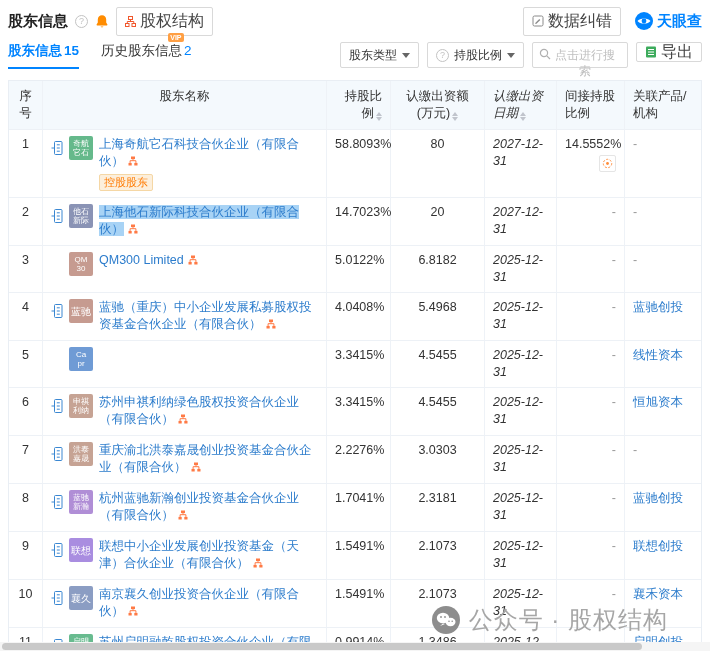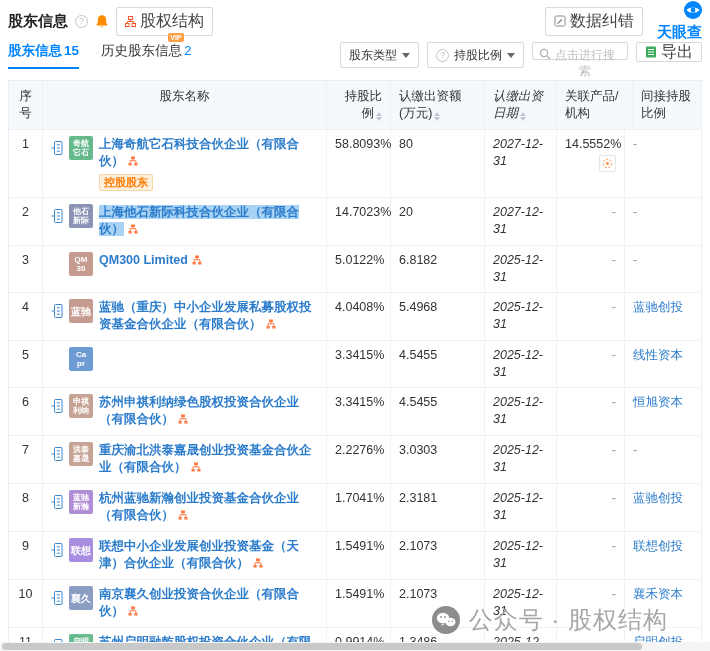--- a/index.html
+++ b/index.html
@@ -10,62 +10,62 @@
   
   .title-row { display:flex; align-items:center; justify-content:space-between; height:26px; }
   .title-left { display:flex; align-items:center; gap:7px; }
   .page-title { font-size:15px; font-weight:bold; color:#222; }
   .q-icon { width:13px; height:13px; border:1px solid #c3c3c3; border-radius:50%;
     color:#c3c3c3; font-size:9px; line-height:11px; text-align:center; }
   .q-icon::before { content:"?"; }
   .btn { display:inline-flex; align-items:center; gap:4px; border:1px solid #d9d9d9;
     border-radius:2px; background:#fff; font-size:16px; color:#444; padding:3px 8px; cursor:pointer; }
   .title-right { display:flex; align-items:center; gap:14px; }
-  .brand { display:flex; align-items:flex-end; gap:4px;flex-direction:column; }
+  .brand { display:flex; align-items:flex-start; gap:4px; }
   .brand-name { font-size:15px; font-weight:bold; color:#0084ff; }
 
   
   .tabs-row { display:flex; align-items:flex-start; justify-content:space-between; margin-top:8px; height:28px; }
   .tabs { display:flex; gap:22px; font-size:13.5px; }
   .tab { position:relative; padding-bottom:7px; cursor:pointer; color:#333; }
   .tab .count { color:#0084ff; margin-left:2px; }
   .tab.active { color:#0084ff; font-weight:bold; border-bottom:2px solid #0084ff; }
   .vip-badge { position:absolute; top:-9px; right:8px; background:#ff9f43; color:#fff;
     font-size:7px; font-weight:bold; line-height:9px; padding:0 2px; border-radius:2px; }
   .filters { display:flex; align-items:flex-start; gap:8px; }
   .drop { display:inline-flex; align-items:center; gap:5px; border:1px solid #d9d9d9;
     border-radius:2px; font-size:12px; color:#333; padding:4px 8px; height:26px; cursor:pointer; }
   .caret-down { width:0; height:0; border-left:4px solid transparent; border-right:4px solid transparent;
     border-top:5px solid #666; }
-  .search-box { position:relative; width:96px; height:18px; border:1px solid #d9d9d9;
+  .search-box { position:relative; width:96px; height:26px; border:1px solid #d9d9d9;
     border-radius:2px; padding:4px 4px 0 6px; cursor:text;text-align:center; }
   .search-inner { display:flex; gap:4px; color:#bfbfbf; font-size:12px; line-height:16px; }
   .search-text { width:60px; word-break:break-all; }
   .export-btn { height:20px; }
 
   
   .table { margin-top:10px; border:1px solid #e9eef4; border-bottom:none; font-size:12.5px; }
   .t-row { display:flex; border-bottom:1px solid #edf1f6; background:#fff; }
   .t-head { background:#f4f9fd; color:#333; }
   .cell { padding:6px 8px; border-right:1px solid #eef2f7; line-height:17px; }
   .cell:last-child { border-right:none; }
   .c-idx { width:34px; text-align:center; flex:none; }
   .c-name { flex:1; min-width:0; }
   .c-ratio { width:64px; text-align:right; flex:none; }
-  .c-amount { width:94px; text-align:left; flex:none; }
+  .c-amount { width:94px; text-align:center; flex:none; }
   .c-date { width:72px; flex:none;font-style:italic; }
   .c-indirect { width:68px; text-align:right; flex:none; }
   .c-related { width:76px; flex:none; }
   .t-head .cell { padding:7px 8px; font-weight:normal; }
   .sort-carets { display:inline-flex; flex-direction:column; gap:1px; margin-left:2px; vertical-align:1px; }
   .sort-carets i { display:block; width:0; height:0; border-left:3px solid transparent; border-right:3px solid transparent; }
   .sort-up { border-bottom:4px solid #c0c4cc; }
   .sort-dn { border-top:4px solid #c0c4cc; }
 
-  .name-wrap { display:flex; align-items:flex-start; gap:6px;font-weight:bold; }
+  .name-wrap { display:flex; align-items:flex-start; gap:6px; }
   .expand-icon { flex:none; margin-top:4px; cursor:pointer; }
   .avatar { flex:none; width:24px; height:24px; border-radius:2px; color:#fff; display:flex;
     flex-direction:column; align-items:center; justify-content:center; font-size:8px; line-height:9px;
     text-align:center; overflow:hidden; }
   .avatar.single { font-size:10px; line-height:11px; }
   .name-block { min-width:0; }
   .name-line { display:inline; }
   .name-link { color:#2c7ccc; cursor:pointer; }
   .name-link.selected { background:#a8d3f5; }
   .org-mini-icon { display:inline-block; vertical-align:-1px; margin-left:4px; cursor:pointer; }
@@ -183,22 +183,22 @@
           <i class="sort-dn"></i>
         </span></div>
     <div class="cell c-amount"><span>认缴出资额(万元)</span><span class="sort-carets">
           <i class="sort-up"></i>
           <i class="sort-dn"></i>
         </span></div>
     <div class="cell c-date"><span>认缴出资日期</span><span class="sort-carets">
           <i class="sort-up"></i>
           <i class="sort-dn"></i>
         </span></div>
+    <div class="cell c-indirect" style="text-align:left;">间接持股比例</div>
     <div class="cell c-related">关联产品/机构</div>
-    <div class="cell c-indirect" style="text-align:left;">间接持股比例</div>
   </div>
   <div>
       <div class="t-row">
     <div class="cell c-idx">1</div>
     <div class="cell c-name">
       <div class="name-wrap">
         <span class="expand-icon">
           <svg width="12" height="16" viewBox="0 0 12 16">
                 <rect x="3.5" y="1.5" width="7.5" height="13" rx="1" fill="#fff" stroke="#3a87d2"></rect>
                 <path d="M3.5 8H0.5" stroke="#3a87d2"></path>

